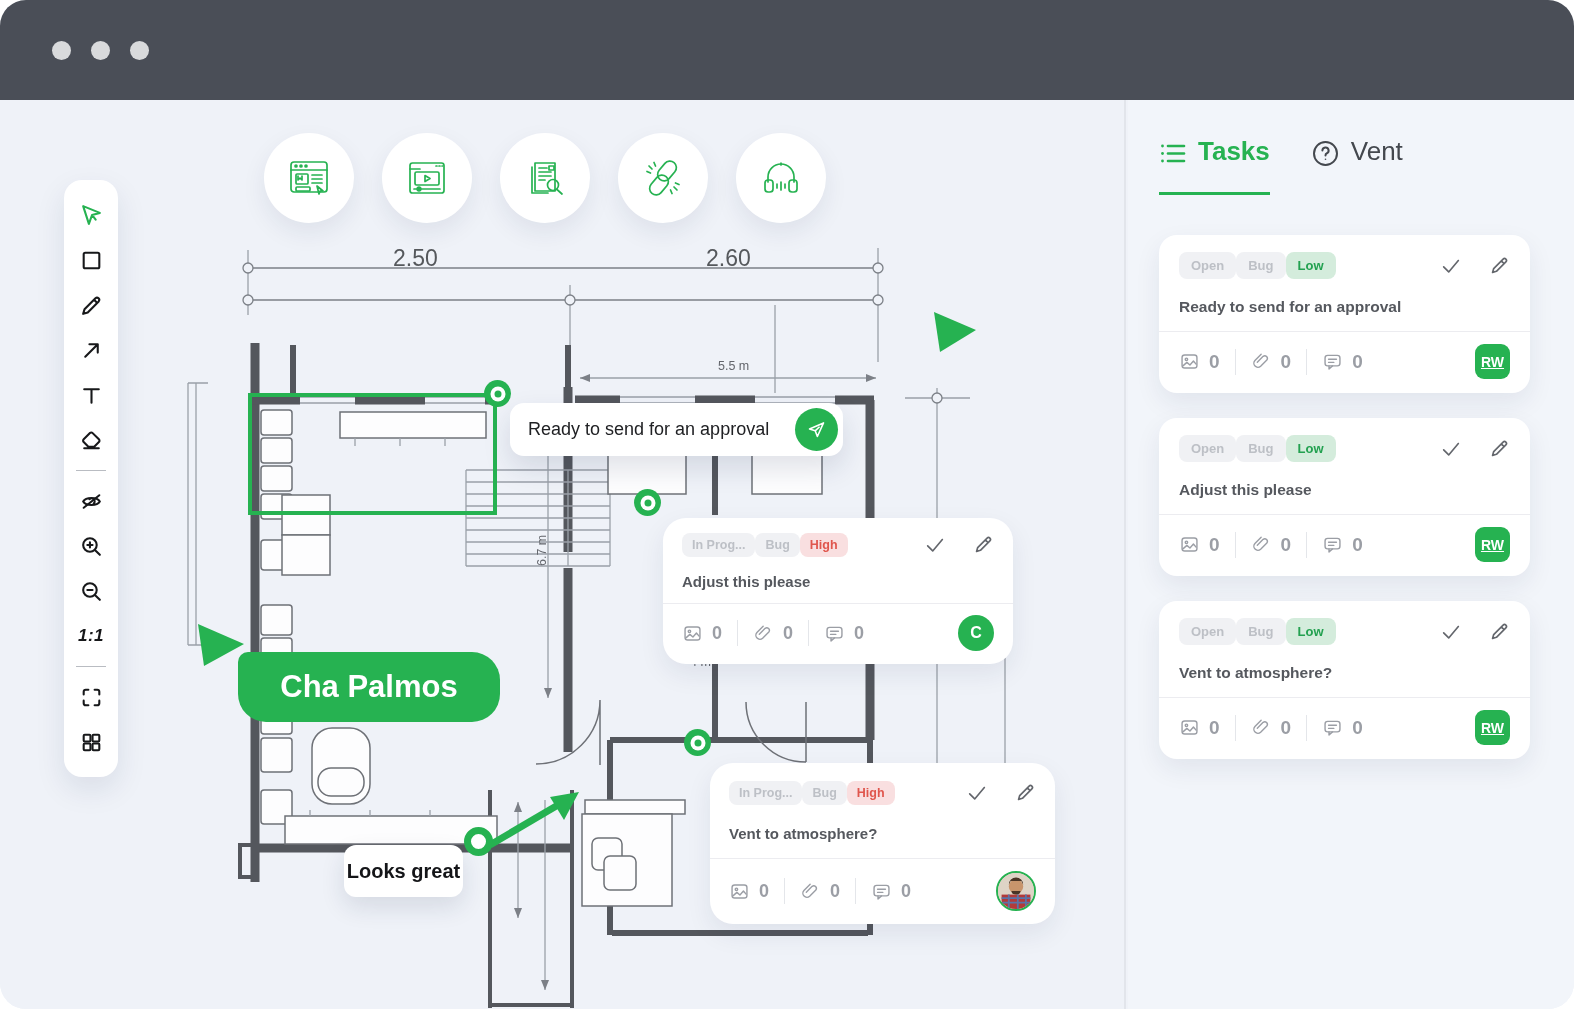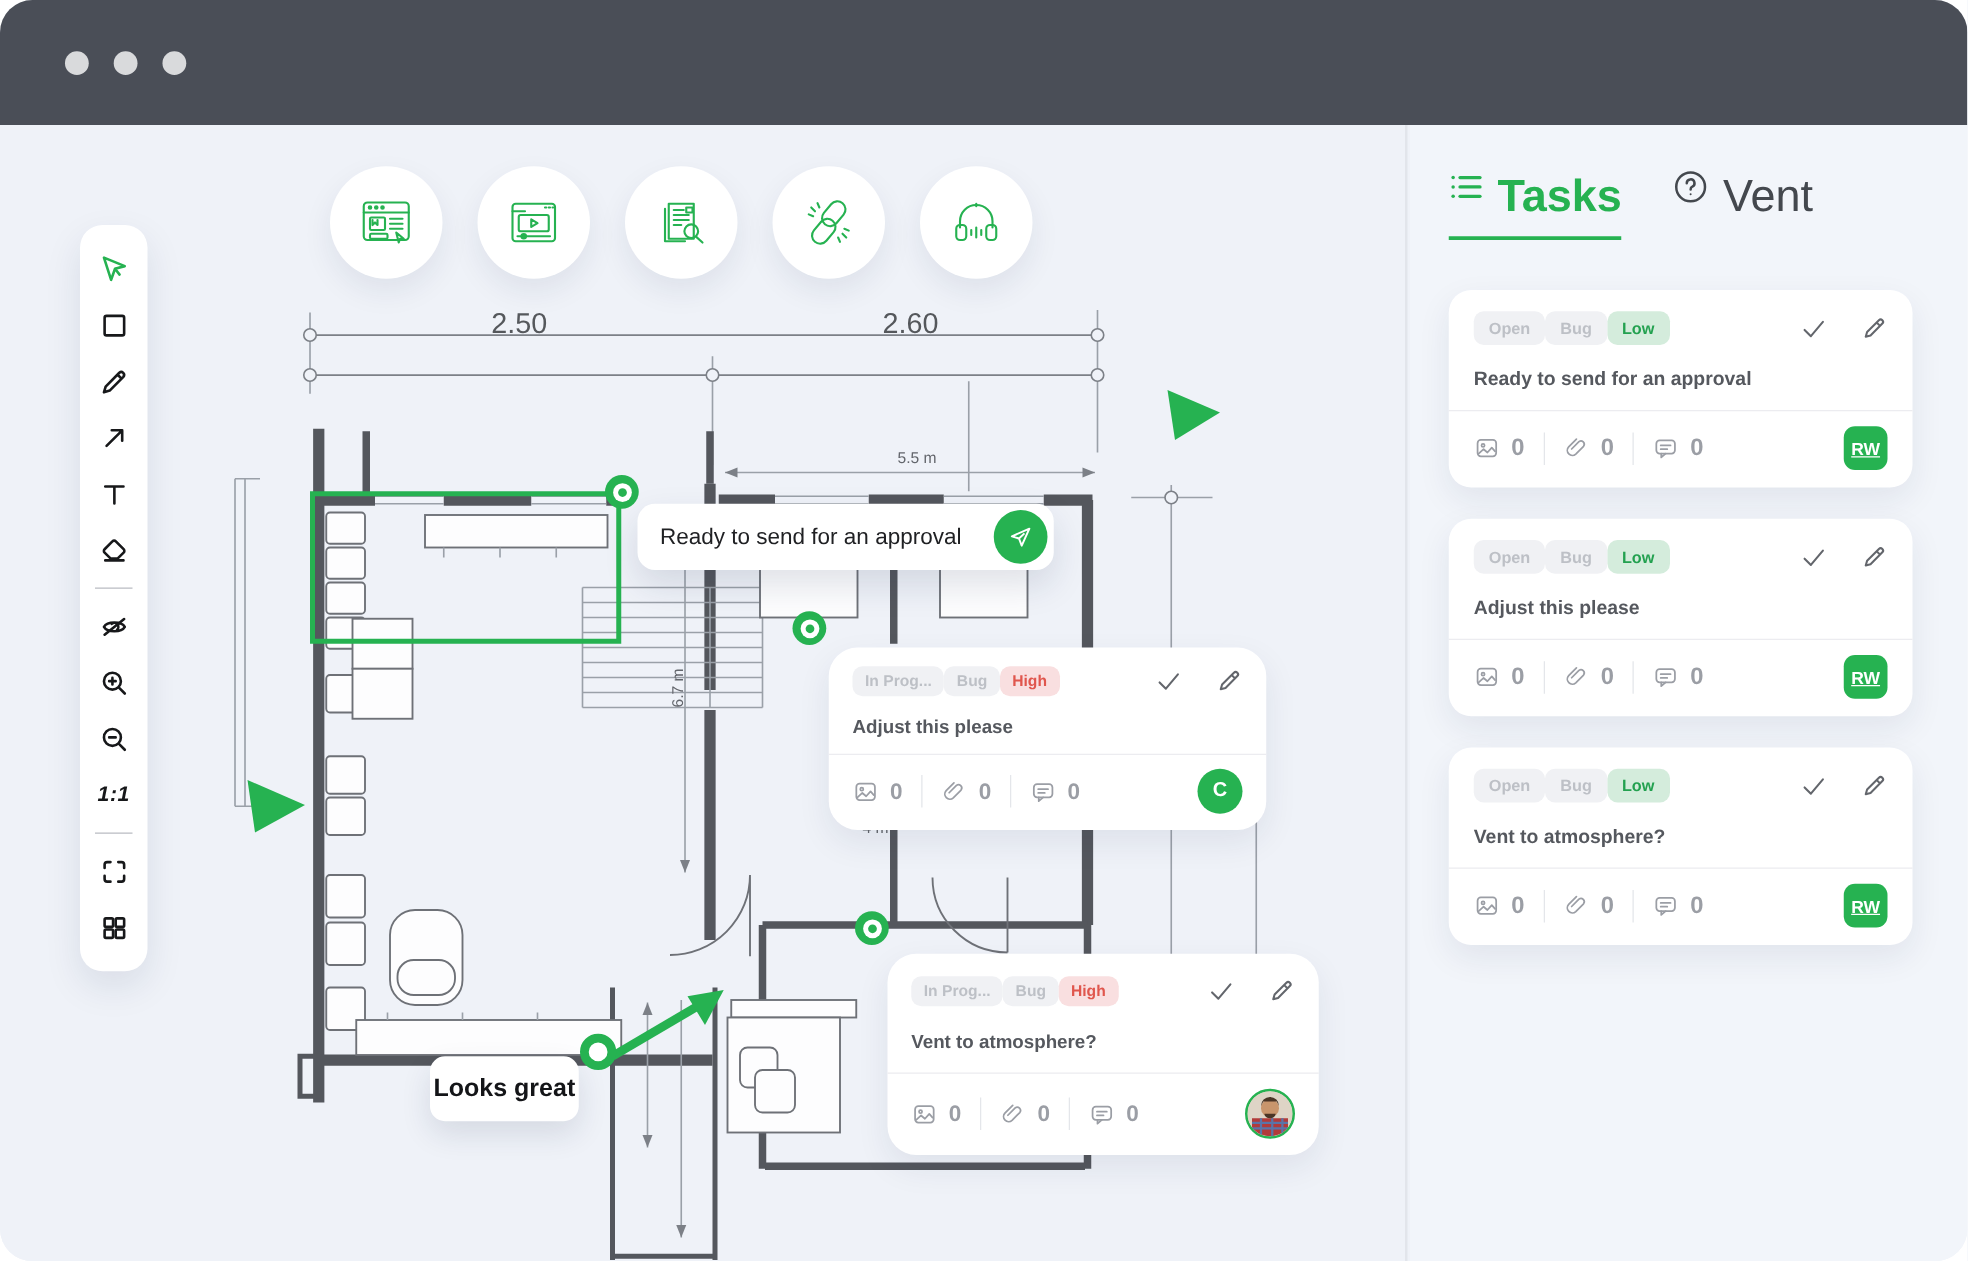--- a/index.html
+++ b/index.html
@@ -108,21 +108,21 @@
   .ccard .card-title{margin-top:16px;font-size:15px;}
   .ccard .card-div{margin:13px -19px 0;}
   .ccard .cfoot{padding-top:11px;}
   .ccard .cfoot .num{font-size:18px;}
   .avatar-c{margin-left:auto;width:36px;height:36px;border-radius:50%;background:var(--green);color:#fff;font-size:16px;font-weight:700;display:flex;align-items:center;justify-content:center;cursor:pointer;}
   .avatar-photo{margin-left:auto;width:40px;height:40px;border-radius:50%;border:2.5px solid var(--green);overflow:hidden;cursor:pointer;background:#e9ddcf;display:block;}
   .avatar-photo svg{display:block;width:100%;height:100%;}
 
   
   .tabs{display:flex;align-items:flex-start;gap:42px;margin:36px 0 0 31px;}
-  .tab{display:flex;align-items:flex-start;gap:12px;font-size:36px;cursor:pointer;padding-bottom:11px;}
+  .tab{display:flex;align-items:flex-end;gap:12px;font-size:26px;cursor:pointer;padding-bottom:25px;}
   .tab.active{color:var(--green);font-weight:600;border-bottom:3px solid var(--green);}
   .tab.inactive{color:#44484e;font-weight:500;}
   .tab svg{width:27px;height:27px;}
   .tasklist{margin:40px 0 0 31px;display:flex;flex-direction:column;gap:25px;}
   .tcard{width:371px;padding:17px 20px 14px;border-radius:18px;}
   .tcard .card-title{margin-top:19px;}
   .tcard .card-div{margin:15px -20px 0;}
   .tcard .cfoot{padding-top:12px;}
   .assignee{margin-left:auto;width:35px;height:35px;border-radius:9px;background:var(--green);color:#fff;font-size:14px;font-weight:700;display:flex;align-items:center;justify-content:center;cursor:pointer;text-decoration:underline;}
 </style>
@@ -377,20 +377,21 @@
 
       <div class="note">Looks great</div>
 
       <svg class="cursor-tri" style="left:928px;top:208px;" width="52" height="48" viewBox="0 0 52 48">
         <polygon points="6,4 48,22 12,44" fill="var(--green)"></polygon>
       </svg>
 
       <svg class="cursor-tri" style="left:192px;top:518px;" width="56" height="52" viewBox="0 0 56 52">
         <polygon points="6,6 52,26 12,48" fill="var(--green)"></polygon>
       </svg>
+      <div class="bubble cha">Cha Palmos</div>
 
       <div class="card ccard" style="left:663px;top:418px;width:350px;">
         <div class="badges">
           <span class="badge muted">In Prog...</span>
           <span class="badge muted">Bug</span>
           <span class="badge high">High</span>
           <span class="card-icons">
             <svg viewBox="0 0 24 24">
                 <path d="M4,13 L9.5,18.5 L20,6"></path>
               </svg>

